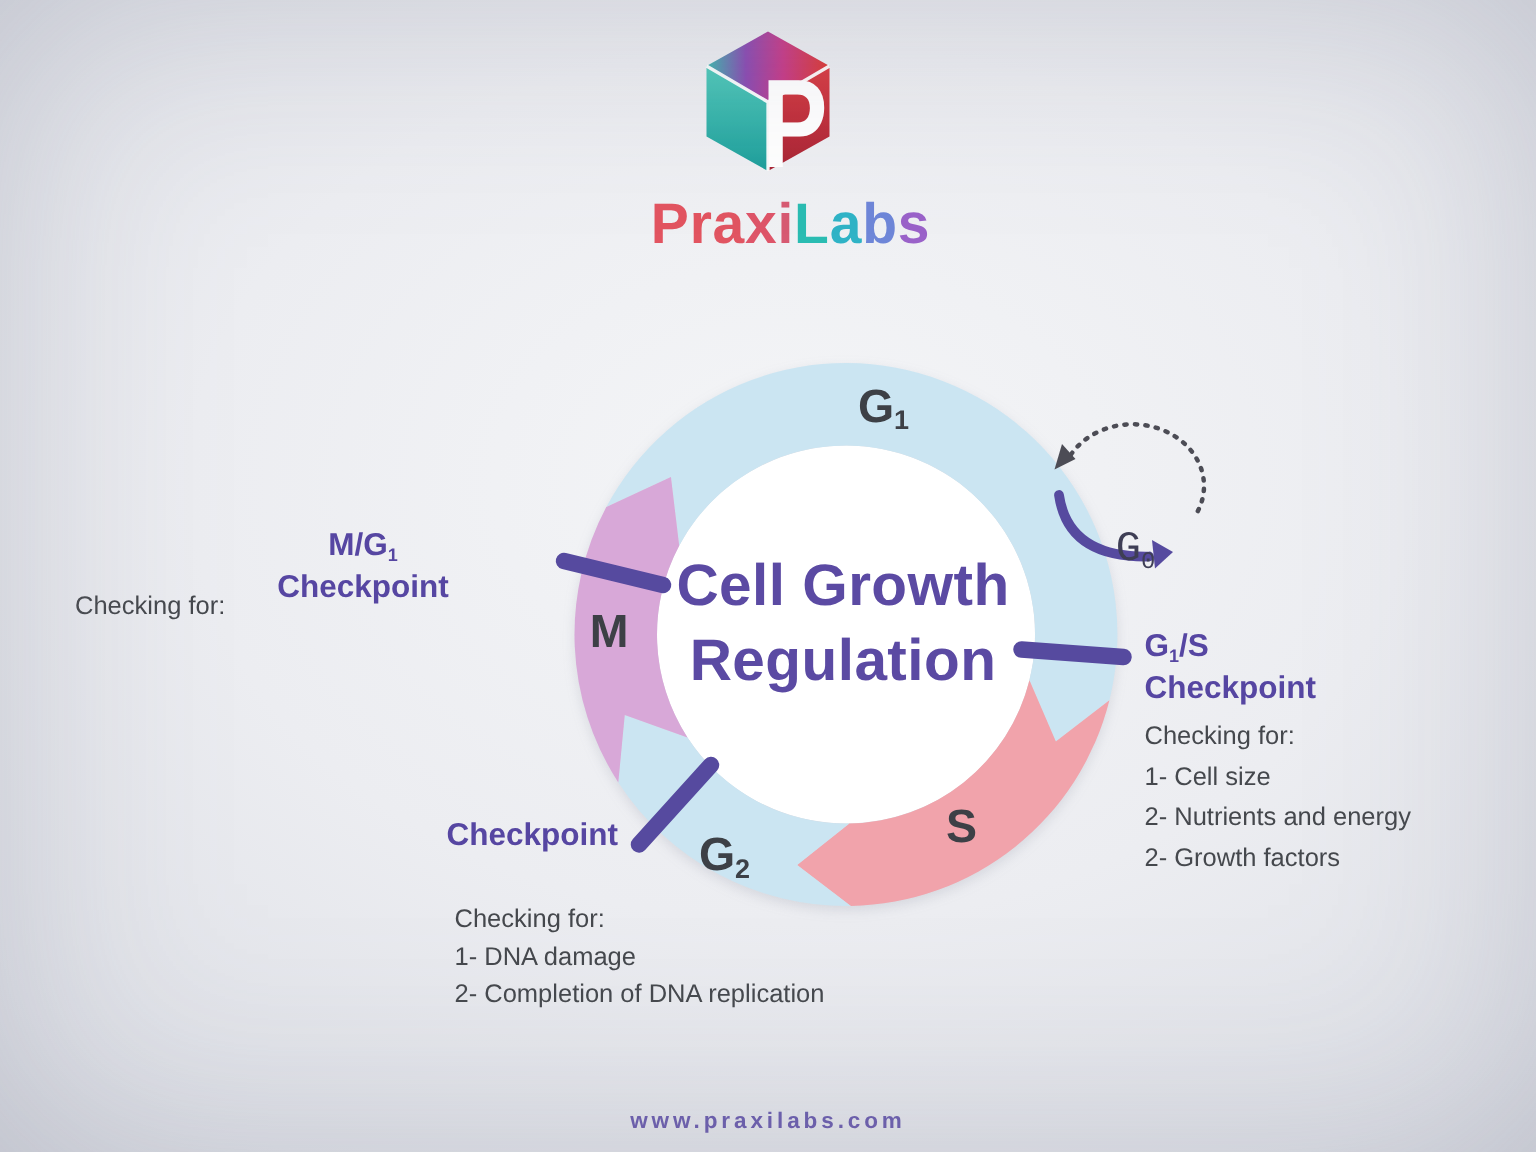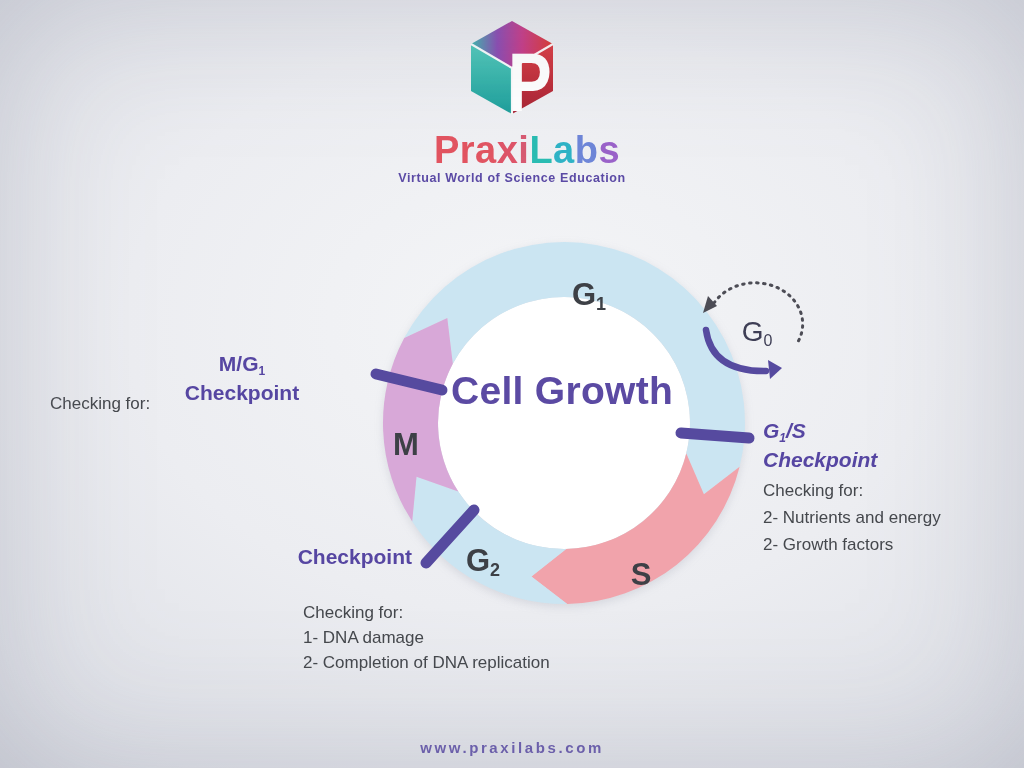--- a/index.html
+++ b/index.html
@@ -21,26 +21,26 @@
     font-size:38px;font-weight:bold;letter-spacing:0.5px;line-height:40px;}
   .tagline{position:absolute;left:0;top:171px;width:100%;text-align:center;
     font-size:12.5px;font-weight:bold;letter-spacing:0.6px;color:#5b4aa5;}
 
   
   .title{position:absolute;left:412px;top:366px;width:300px;text-align:center;
     font-size:39px;font-weight:bold;line-height:50px;color:#5b4aa3;letter-spacing:0.3px;}
 
   
   .phase{position:absolute;transform:translate(-50%,-50%);
-    font-size:31px;font-weight:bold;color:#3d4046;white-space:nowrap;margin-top:24px;}
+    font-size:31px;font-weight:bold;color:#3d4046;white-space:nowrap;}
   .phase sub,.cp-sub{font-weight:bold;}
   .phase sub{font-size:18px;position:relative;top:5px;vertical-align:baseline;}
 
   .g0-label{position:absolute;transform:translate(-50%,-50%);
-    font-family:Liberation Sans, sans-serif;font-size:28px;color:#3e3e55;white-space:nowrap;}
+    font-family:Liberation Mono, monospace;font-size:28px;color:#3e3e55;white-space:nowrap;margin-top:35px;}
   .g0-label sub{font-size:16px;position:relative;top:5px;vertical-align:baseline;}
 
   
   .cp-title{position:absolute;font-size:21px;font-weight:bold;color:#5646a2;
     line-height:26px;white-space:nowrap;}
   .cp-title sub{font-size:12px;font-weight:bold;position:relative;top:4px;vertical-align:baseline;}
   .align-right{text-align:right;}
 
   
   .cp-body{position:absolute;font-size:17px;color:#45484d;white-space:nowrap;}
@@ -94,46 +94,47 @@
           <stop offset="1" stop-color="#a72334"></stop>
       </linearGradient>
     </defs>
     <polygon points="46,1 87,24 46,48 5,24" fill="url(#gt)"></polygon>
     <polygon points="5,24 46,48 46,94 5,71" fill="url(#gl)"></polygon>
     <polygon points="46,48 87,24 87,71 46,94" fill="url(#gr)"></polygon>
     <path d="M5 24 L46 48 L87 24 M46 48 L46 94" stroke="#ffffff" stroke-width="2.2" fill="none" opacity="0.95"></path>
     <text transform="translate(42,91) scale(0.78 1)" font-size="84" font-weight="bold" font-family="Liberation Sans, sans-serif" fill="#ffffff">P</text>
   </svg>
   <div class="wordmark"><span style="color: rgb(226, 84, 96);">P</span><span style="color: rgb(226, 84, 96);">r</span><span style="color: rgb(225, 85, 98);">a</span><span style="color: rgb(222, 85, 105);">x</span><span style="color: rgb(215, 90, 114);">i</span><span style="color: rgb(42, 188, 178);">L</span><span style="color: rgb(47, 179, 198);">a</span><span style="color: rgb(110, 134, 216);">b</span><span style="color: rgb(154, 98, 201);">s</span></div>
-  <div class="tagline">Virtual World of Science Education</div>
 
   <div class="title">
     <div>Cell Growth</div>
+    <div>Regulation</div>
   </div>
 
   <div class="phase" style="left:589px;top:271px;"><span>G</span><sub>1</sub></div>
   <div class="phase" style="left:641px;top:551px;"><span>S</span><sub></sub></div>
-  <div class="phase" style="left:483px;top:537px;"><span>G</span><sub>2</sub></div>
+  <div class="phase" style="left:483px;top:570px;"><span>G</span><sub>2</sub></div>
   <div class="phase" style="left:406px;top:421px;"><span>M</span><sub></sub></div>
   <div class="g0-label" style="left:757px;top:332px;"><span>G</span><sub>0</sub></div>
 
   <div class="cp-title align-right" style="left:132px;top:351px;width:220px;text-align:center;">
     <div><span>M/G</span><sub class="cp-sub">1</sub><span></span></div>
     <div>Checkpoint</div>
   </div>
   <div class="cp-body lh22" style="left:50px;top:393px;">
     <div>Checking for:</div>
   </div>
 
-  <div class="cp-title" style="left:763px;top:418px;font-style:italic;">
+  <div class="cp-title" style="left:763px;top:418px;">
     <div><span>G</span><sub class="cp-sub">1</sub><span>/S</span></div>
     <div>Checkpoint</div>
   </div>
   <div class="cp-body lh27" style="left:763px;top:477px;">
     <div>Checking for:</div>
+    <div>1- Cell size</div>
     <div>2- Nutrients and energy</div>
     <div>2- Growth factors</div>
   </div>
 
   <div class="cp-title align-right" style="left:192px;top:544px;width:220px;">
     <div>Checkpoint</div>
   </div>
   <div class="cp-body lh25" style="left:303px;top:600px;">
     <div>Checking for:</div>
     <div>1- DNA damage</div>

